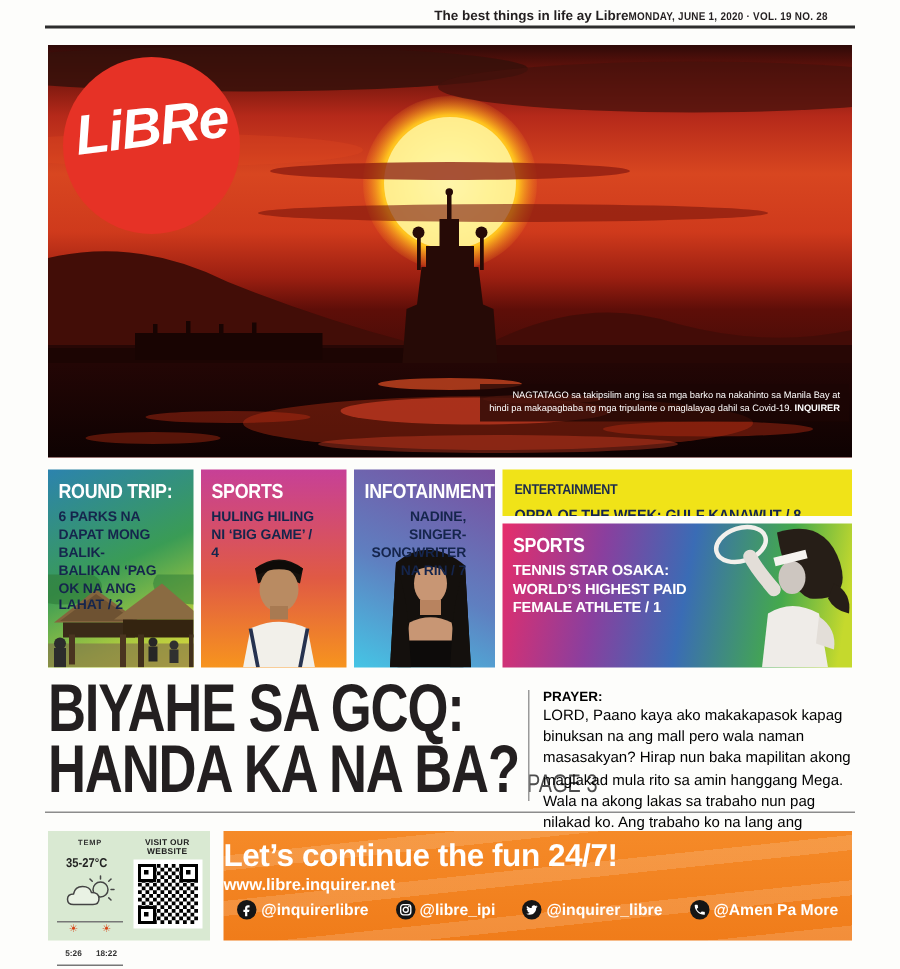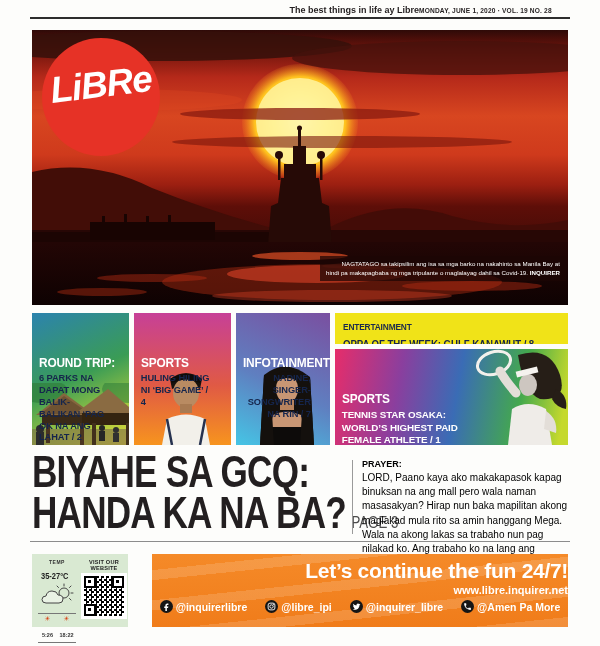--- a/index.html
+++ b/index.html
@@ -24,21 +24,21 @@
     transform:rotate(-7deg); margin-top:26px; }
   .logo-city { font-size:13px; font-weight:bold; letter-spacing:3px; margin-top:2px; }
   .hero-caption { position:absolute; right:2px; bottom:24px; z-index:3;
     background:rgba(28,6,4,.72); color:#fff; font-size:6.2px; line-height:1.55;
     text-align:right; padding:3px 6px; }
   .hero-caption b { font-weight:bold; }
 
   
   .teasers { position:absolute; left:32px; top:313px; width:536px; height:132px; display:flex; gap:5px; }
   .card { position:relative; overflow:hidden; }
-  .card-pad { position:relative; z-index:2; padding:6px 19px 0 7px;margin-top:34px; }
+  .card-pad { position:relative; z-index:2; padding:6px 19px 0 7px; }
   .kicker { font-size:13.5px; font-weight:bold; color:#ffffff; letter-spacing:-.2px; }
   .card-title { font-size:9.3px; font-weight:bold; color:#15254c; line-height:1.28; margin-top:2px; letter-spacing:-.1px; }
   .card-art { position:absolute; left:0; right:0; bottom:0; z-index:1; }
   .c1 { width:104px; background:linear-gradient(155deg,#2c83ae 0%,#3a9c55 48%,#a8c93f 78%,#e3da3c 100%); }
   .c2 { width:104px; background:linear-gradient(180deg,#c74097 0%,#e05a44 55%,#f7941e 100%); }
   .c3 { width:101px; background:linear-gradient(205deg,#7a4fa0 0%,#5f7fc0 55%,#45c5e5 100%);text-align:right; }
   .col-r { flex:1; display:flex; flex-direction:column; gap:5px; }
   .c4 { height:31px; background:#f0e318; padding:3px 8px; }
   .c4 .kicker { color:#1b2a4d; font-size:9.5px; }
   .c4 .card-title { font-size:11px; margin-top:0; }
@@ -53,40 +53,39 @@
   .page-ref { font-size:17px; font-weight:400; color:#4d4d4d; letter-spacing:0; margin-left:7px; }
   .v-divider { position:absolute; left:352px; top:460px; height:74px; width:1px; background:#9a9a9a; }
   .prayer { position:absolute; left:362px; top:459px; width:206px; color:#000000; }
   .prayer-head { font-size:9px; font-weight:bold; margin-bottom:2px; }
   .prayer-body { font-size:10px; line-height:1.42; }
 
   .h-rule { position:absolute; left:30px; right:30px; top:541px; border-top:1.5px solid #8c8c8c; }
 
   
   .bottom { position:absolute; left:32px; top:554px; width:536px; height:73px; display:flex; gap:9px; }
-  .weather-panel { width:96px; background:#d9e9d2; display:flex; gap:5px; padding:5px 4px 4px 6px; }
+  .weather-panel { width:108px; background:#d9e9d2; display:flex; gap:5px; padding:5px 4px 4px 6px; }
   .weather-col { width:44px; text-align:center; color:#333; }
   .temp-label { font-size:5px; font-weight:bold; letter-spacing:.5px; }
   .temp-range { font-size:8.5px; font-weight:bold; color:#222; }
   .sun-times { display:flex; margin-top:2px; }
   .sun-time { flex:1; border-top:1px solid #777; border-bottom:1px solid #777; padding:1px 0 1px 0; }
   .sun-glyph { display:block; font-size:7px; color:#d84315; line-height:1.1; }
   .sun-time-val { font-size:5.5px; font-weight:bold; color:#333; }
   .qr-col { flex:1; text-align:center; }
   .qr-label { font-size:5.6px; font-weight:bold; color:#222; letter-spacing:.2px; }
   .qr { position:relative; width:46px; height:46px; margin:2px auto 0; background:#fff; padding:3px; }
   .qr-body { width:100%; height:100%;
     background:conic-gradient(#000 25%,#fff 0 50%,#000 0 75%,#fff 0) 0 0/5px 5px; }
   .finder { position:absolute; width:12px; height:12px; border:2.5px solid #000; background:#fff; }
   .finder::after { content:""; position:absolute; left:2px; top:2px; width:3px; height:3px; background:#000; }
   .f-tl { left:3px; top:3px; } .f-tr { right:3px; top:3px; } .f-bl { left:3px; bottom:3px; }
 
-  .banner { flex:1; position:relative; color:#fff; text-align:right; padding-top:5px;
+  .banner { flex:1; position:relative; color:#fff; text-align:left; padding-top:5px;
     background:linear-gradient(180deg,#f58a28,#f07c1a);
-    margin-left:15px;
   }
   .banner::before { content:""; position:absolute; inset:0;
     background:repeating-linear-gradient(-6deg, rgba(255,255,255,.14) 0 10px, rgba(255,255,255,0) 10px 30px); }
   .banner > * { position:relative; }
   .banner-headline { font-size:21px; font-weight:bold; letter-spacing:-.3px; }
   .banner-url { font-size:11px; font-weight:bold; margin-top:1px; }
   .banner-socials { display:flex; justify-content:center; gap:18px; margin-top:4px; font-size:10.5px; font-weight:bold; }
   .social { display:flex; align-items:center; gap:3px; }
   .social-ic { width:13px; height:13px; border-radius:50%; background:#151515; display:inline-flex;
     align-items:center; justify-content:center; }

